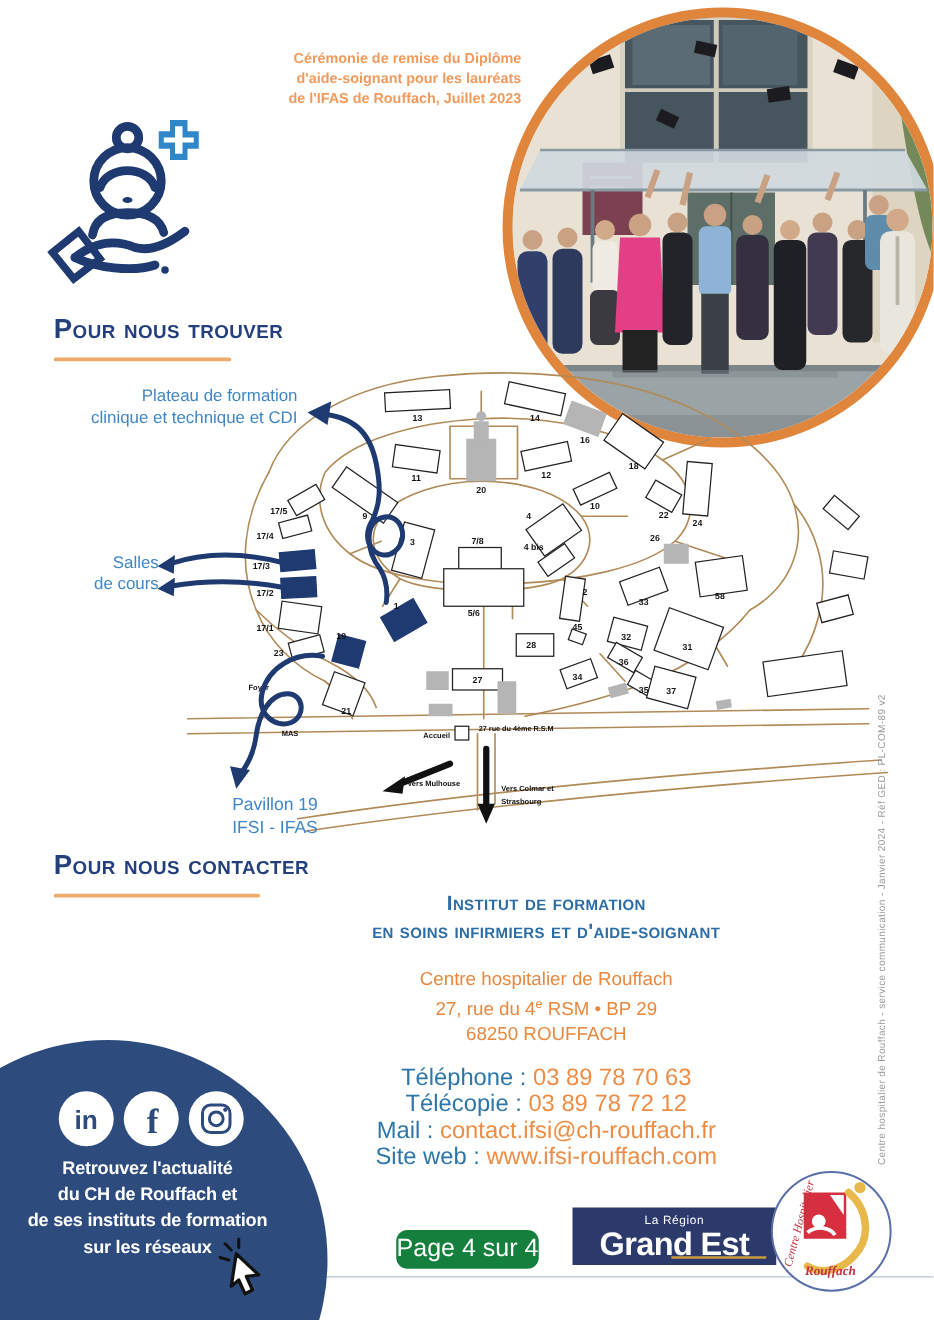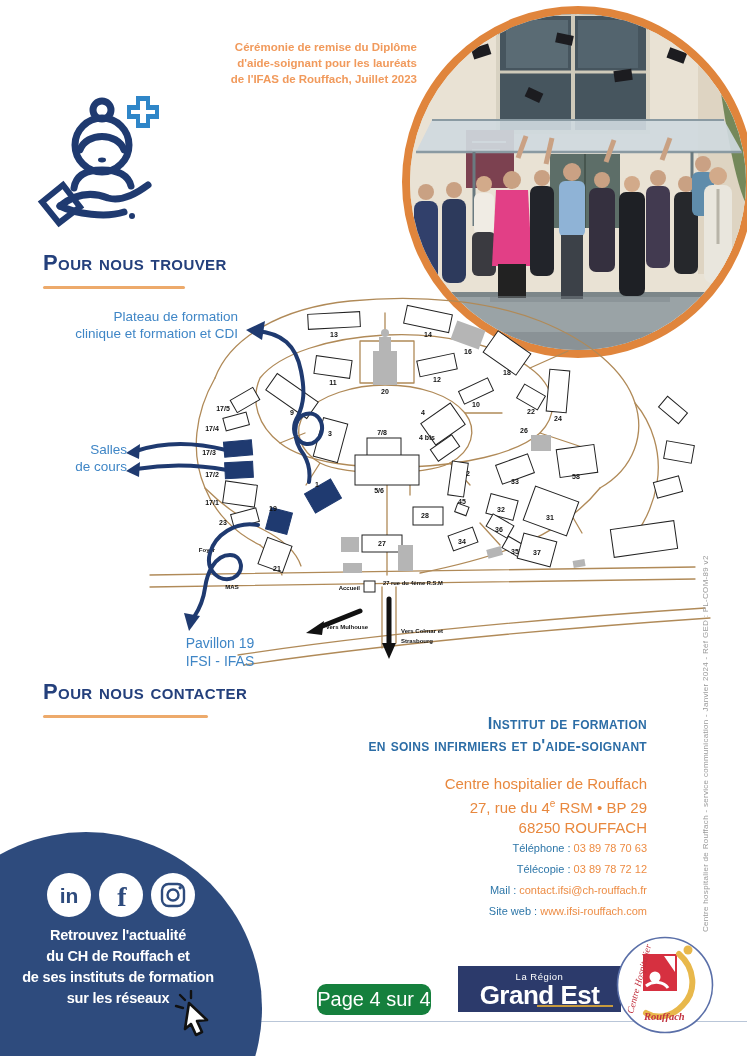--- a/index.html
+++ b/index.html
@@ -15,24 +15,24 @@
   .caption{width:215px;text-align:right;font-size:11.5px;line-height:16px;color:#f19a5c;}
 
   
   .photo-ring{width:336px;height:336px;border-radius:50%;border:8px solid #e0853c;overflow:hidden;background:#e9e2d4;}
 
   
   .maplab{color:#3f86c6;font-size:13.5px;line-height:17px;}
   .t-right{text-align:right}.t-center{text-align:center}
 
   
-  .inst{width:420px;text-align:right;}
+  .inst{width:420px;text-align:center;}
   .inst-title{font-variant:small-caps;font-weight:bold;font-size:16.5px;line-height:22px;color:#2c6da6;letter-spacing:.3px;}
   .addr{font-size:15px;line-height:20px;color:#e8883e;margin-top:18px;}
-  .contact{font-size:11px;line-height:21px;}
+  .contact{font-size:19px;line-height:21px;margin-top:14px;}
   .contact .lbl{color:#2d76a8;}
   .contact .val{color:#ed8c44;text-decoration:none;}
   sup{font-size:10px;}
 
   
   .navy-circle{width:352px;height:352px;border-radius:50%;background:#2e4b7d;}
   .social-row{display:flex;gap:6px;justify-content:space-between;}
   .social-text{width:210px;text-align:center;color:#fff;font-weight:bold;font-size:14.5px;line-height:21px;letter-spacing:-.2px;}
 
   
@@ -333,21 +333,21 @@
       <polygon points="64,330 80,333 69,348" fill="#1f3a70"></polygon>
       <path class="blue-arrow" d="M 106,167 C 70,158 40,160 16,168" stroke-width="3"></path>
       <polygon points="6,170 20,161 19,176" fill="#1f3a70"></polygon>
       <path class="blue-arrow" d="M 107,187 C 70,180 40,182 16,186" stroke-width="3"></path>
       <polygon points="6,188 20,179 19,194" fill="#1f3a70"></polygon>
     </g>
   </svg>
 
   <div class="abs maplab t-right" style="left:58px;top:308px;width:180px;">
     <div>Plateau de formation</div>
-    <div>clinique et formation et CDI</div>
+    <div>clinique et technique et CDI</div>
   </div>
   <div class="abs maplab t-right" style="left:40px;top:441px;width:87px;">
     <div>Salles</div>
     <div>de cours</div>
   </div>
   <div class="abs maplab t-center" style="left:150px;top:634px;width:140px;font-size:14px;line-height:18px;">
     <div>Pavillon 19</div>
     <div>IFSI - IFAS</div>
   </div>
 

